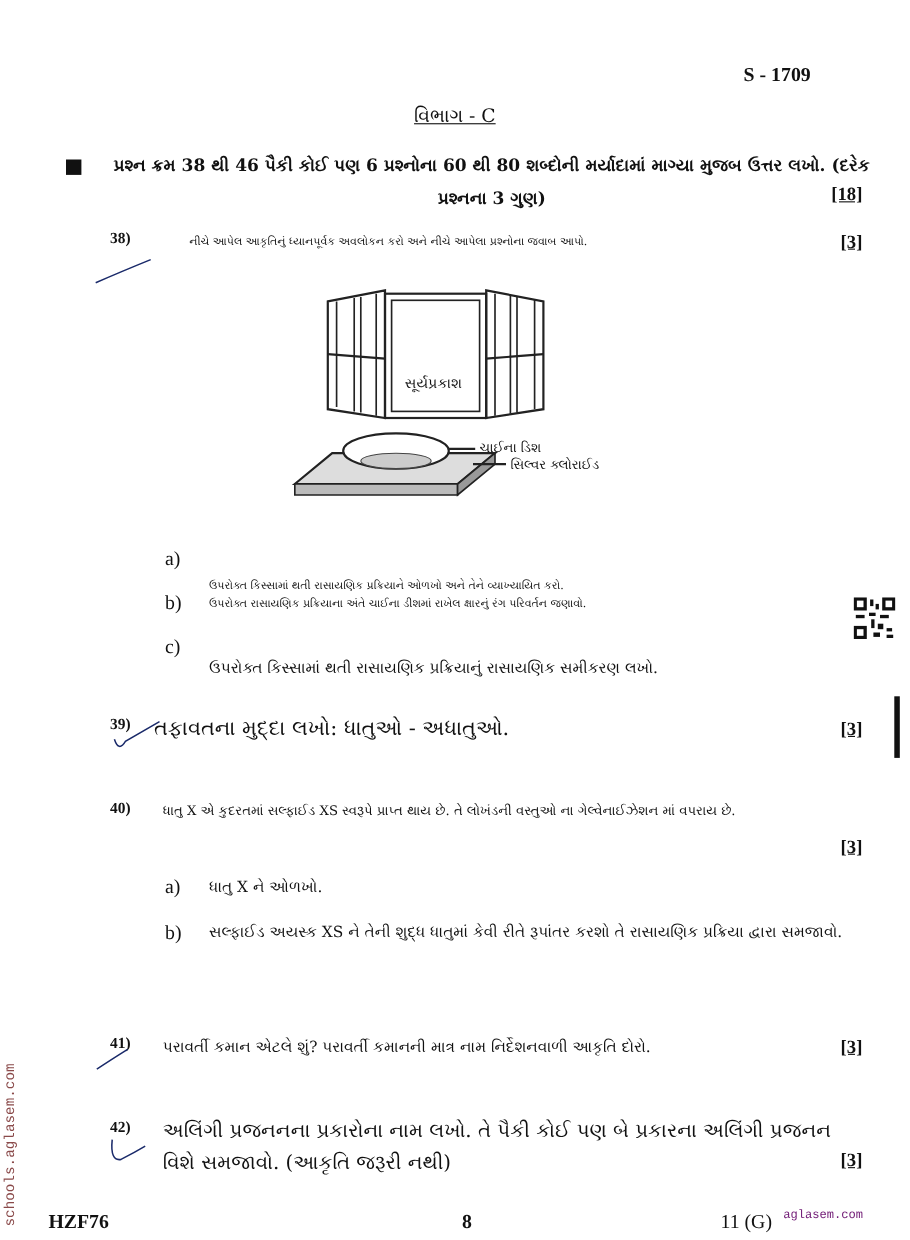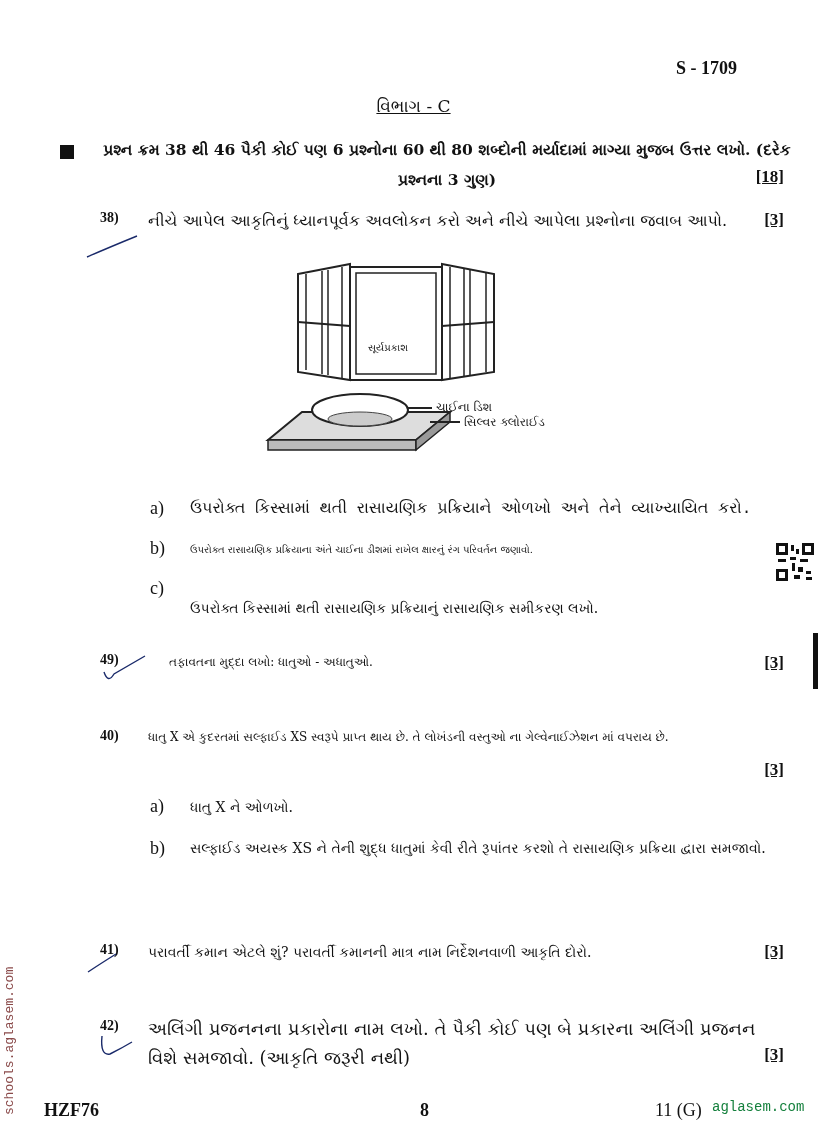--- a/index.html
+++ b/index.html
@@ -17,37 +17,37 @@
   .marks { font-family: "Liberation Serif", serif; font-weight: bold; font-size: 17px; position: absolute; right: 43px; text-decoration: underline; }
   .qnum { font-family: "Liberation Serif", serif; font-weight: bold; font-size: 14px; position: absolute; left: 100px; }
   .qtext { position: absolute; left: 148px; font-size: 14.5px; line-height: 29px; }
   .sublabel { position: absolute; left: 150px; font-family: "Liberation Serif", serif; font-size: 18px; }
   .subtext { position: absolute; left: 190px; font-size: 14.5px; line-height: 29px; }
   .footer { top: 1100px; font-family: "Liberation Serif", serif; font-weight: bold; font-size: 18px; text-align: center; }
   .watermark-side {
     left: 2px; top: 1115px; transform-origin: 0 0; transform: rotate(-90deg);
     font-family: "Liberation Mono", monospace; font-size: 13px; color: #8a4a4a; white-space: nowrap;
   }
-  .watermark-foot { left: 712px; top: 1099px; font-family: "Liberation Mono", monospace; font-size: 14px; color: #15803d; }
+  .watermark-foot { left: 712px; top: 1099px; font-family: "Liberation Mono", monospace; font-size: 11px; color: #701a75; }
   .pen { stroke: #1a2a6a; fill: none; stroke-width: 1.4; }
 </style>
 </head>
 <body>
 
 <div class="abs code">S - 1709</div>
 <div class="abs section"><span>વિભાગ - C</span></div>
 
 <div class="abs bullet"></div>
 <div class="abs instr">
   <span>પ્રશ્ન ક્રમ 38 થી 46 પૈકી કોઈ પણ 6 પ્રશ્નોના 60 થી 80 શબ્દોની મર્યાદામાં માગ્યા મુજબ ઉત્તર લખો. (દરેક પ્રશ્નના 3 ગુણ)</span>
 </div>
 <div class="marks" style="top:167px;">[18]</div>
 
 <div class="qnum" style="top:210px;">38)</div>
-<div class="qtext" style="top:206px; font-size:16px;">નીચે આપેલ આકૃતિનું ધ્યાનપૂર્વક અવલોકન કરો અને નીચે આપેલા પ્રશ્નોના જવાબ આપો.</div>
+<div class="qtext" style="top:206px; font-size:10px;margin-left:24px;">નીચે આપેલ આકૃતિનું ધ્યાનપૂર્વક અવલોકન કરો અને નીચે આપેલા પ્રશ્નોના જવાબ આપો.</div>
 <div class="marks" style="top:210px;">[3]</div>
 <svg class="abs" style="left:85px; top:232px;" width="60" height="30">
   <path class="pen" d="M2 25 Q 25 15 52 4"></path>
 </svg>
 
 <div class="abs" style="left:260px; top:262px; width:310px; height:200px;">
   <svg width="310" height="200">
 
     <polygon points="38,12 90,2 90,118 38,110" fill="none" stroke="#222" stroke-width="2"></polygon>
     <line x1="46" y1="12" x2="46" y2="108" stroke="#222" stroke-width="1.5"></line>
@@ -69,27 +69,27 @@
     <polygon points="8,178 42,150 190,150 156,178" fill="#ddd" stroke="#222" stroke-width="2"></polygon>
     <polygon points="8,178 156,178 156,188 8,188" fill="#bbb" stroke="#222" stroke-width="1.5"></polygon>
     <polygon points="156,178 190,150 190,160 156,188" fill="#999" stroke="#222" stroke-width="1.5"></polygon>
 
     <ellipse cx="100" cy="148" rx="48" ry="16" fill="#fff" stroke="#222" stroke-width="2"></ellipse>
     <ellipse cx="100" cy="157" rx="32" ry="7" fill="#ccc" stroke="#444" stroke-width="1"></ellipse>
 
     <line x1="148" y1="146" x2="172" y2="146" stroke="#222" stroke-width="2"></line>
     <line x1="170" y1="160" x2="200" y2="160" stroke="#222" stroke-width="2"></line>
   </svg>
-  <div class="abs" style="left:108px; top:80px; font-size:10px;">સૂર્યપ્રકાશ</div>
+  <div class="abs" style="left:108px; top:80px; font-size:13px;">સૂર્યપ્રકાશ</div>
   <div class="abs" style="left:176px; top:138px; font-size:12px;">ચાઈના ડિશ</div>
   <div class="abs" style="left:204px; top:153px; font-size:12px;">સિલ્વર ક્લોરાઈડ</div>
 </div>
 
 <div class="sublabel" style="top:498px;">a)</div>
-<div class="subtext" style="top:495px; font-size:16px;font-family:Liberation Mono, monospace;">ઉપરોક્ત કિસ્સામાં થતી રાસાયણિક પ્રક્રિયાને ઓળખો અને તેને વ્યાખ્યાયિત કરો.</div>
+<div class="subtext" style="top:518px; font-size:10px;">ઉપરોક્ત કિસ્સામાં થતી રાસાયણિક પ્રક્રિયાને ઓળખો અને તેને વ્યાખ્યાયિત કરો.</div>
 <div class="sublabel" style="top:538px;">b)</div>
 <div class="subtext" style="top:535px; font-size:10px; width:560px; white-space:nowrap;">ઉપરોક્ત રાસાયણિક પ્રક્રિયાના અંતે ચાઈના ડીશમાં રાખેલ ક્ષારનું રંગ પરિવર્તન જણાવો.</div>
 <div class="sublabel" style="top:578px;">c)</div>
 <div class="subtext" style="top:594px; font-size:14px;">ઉપરોક્ત કિસ્સામાં થતી રાસાયણિક પ્રક્રિયાનું રાસાયણિક સમીકરણ લખો.</div>
 
 <svg class="abs" style="left:776px; top:543px;" width="38" height="38">
   <rect x="0" y="0" width="12" height="12" fill="#111"></rect>
     <rect x="3" y="3" width="6" height="6" fill="#fff"></rect>
   <rect x="26" y="0" width="12" height="12" fill="#111"></rect>
     <rect x="29" y="3" width="6" height="6" fill="#fff"></rect>
@@ -102,22 +102,22 @@
   <rect x="2" y="16" width="8" height="3" fill="#111"></rect>
     <rect x="16" y="20" width="3" height="8" fill="#111"></rect>
   <rect x="22" y="24" width="5" height="5" fill="#111"></rect>
     <rect x="30" y="28" width="5" height="3" fill="#111"></rect>
   <rect x="18" y="32" width="6" height="4" fill="#111"></rect>
     <rect x="30" y="34" width="6" height="3" fill="#111"></rect>
 </svg>
 
 <div class="abs" style="left:813px; top:633px; width:5px; height:56px; background:#111;"></div>
 
-<div class="qnum" style="top:652px;">49)</div>
-<div class="qtext" style="top:648px; left:140px; font-size:12px;margin-left:29px;">તફાવતના મુદ્દા લખો: ધાતુઓ - અધાતુઓ.</div>
+<div class="qnum" style="top:652px;">39)</div>
+<div class="qtext" style="top:648px; left:140px; font-size:19px;">તફાવતના મુદ્દા લખો: ધાતુઓ - અધાતુઓ.</div>
 <div class="marks" style="top:653px;">[3]</div>
 <svg class="abs" style="left:100px; top:652px;" width="50" height="30">
   <path class="pen" d="M4 20 Q 8 32 14 22 L 45 4"></path>
 </svg>
 
 <div class="qnum" style="top:728px;">40)</div>
 <div class="qtext" style="top:723px; width:640px; font-size:12px;">ધાતુ X એ કુદરતમાં સલ્ફાઈડ XS સ્વરૂપે પ્રાપ્ત થાય છે. તે લોખંડની વસ્તુઓ ના ગેલ્વેનાઈઝેશન માં વપરાય છે.</div>
 <div class="marks" style="top:760px;">[3]</div>
 
 <div class="sublabel" style="top:796px;">a)</div>

